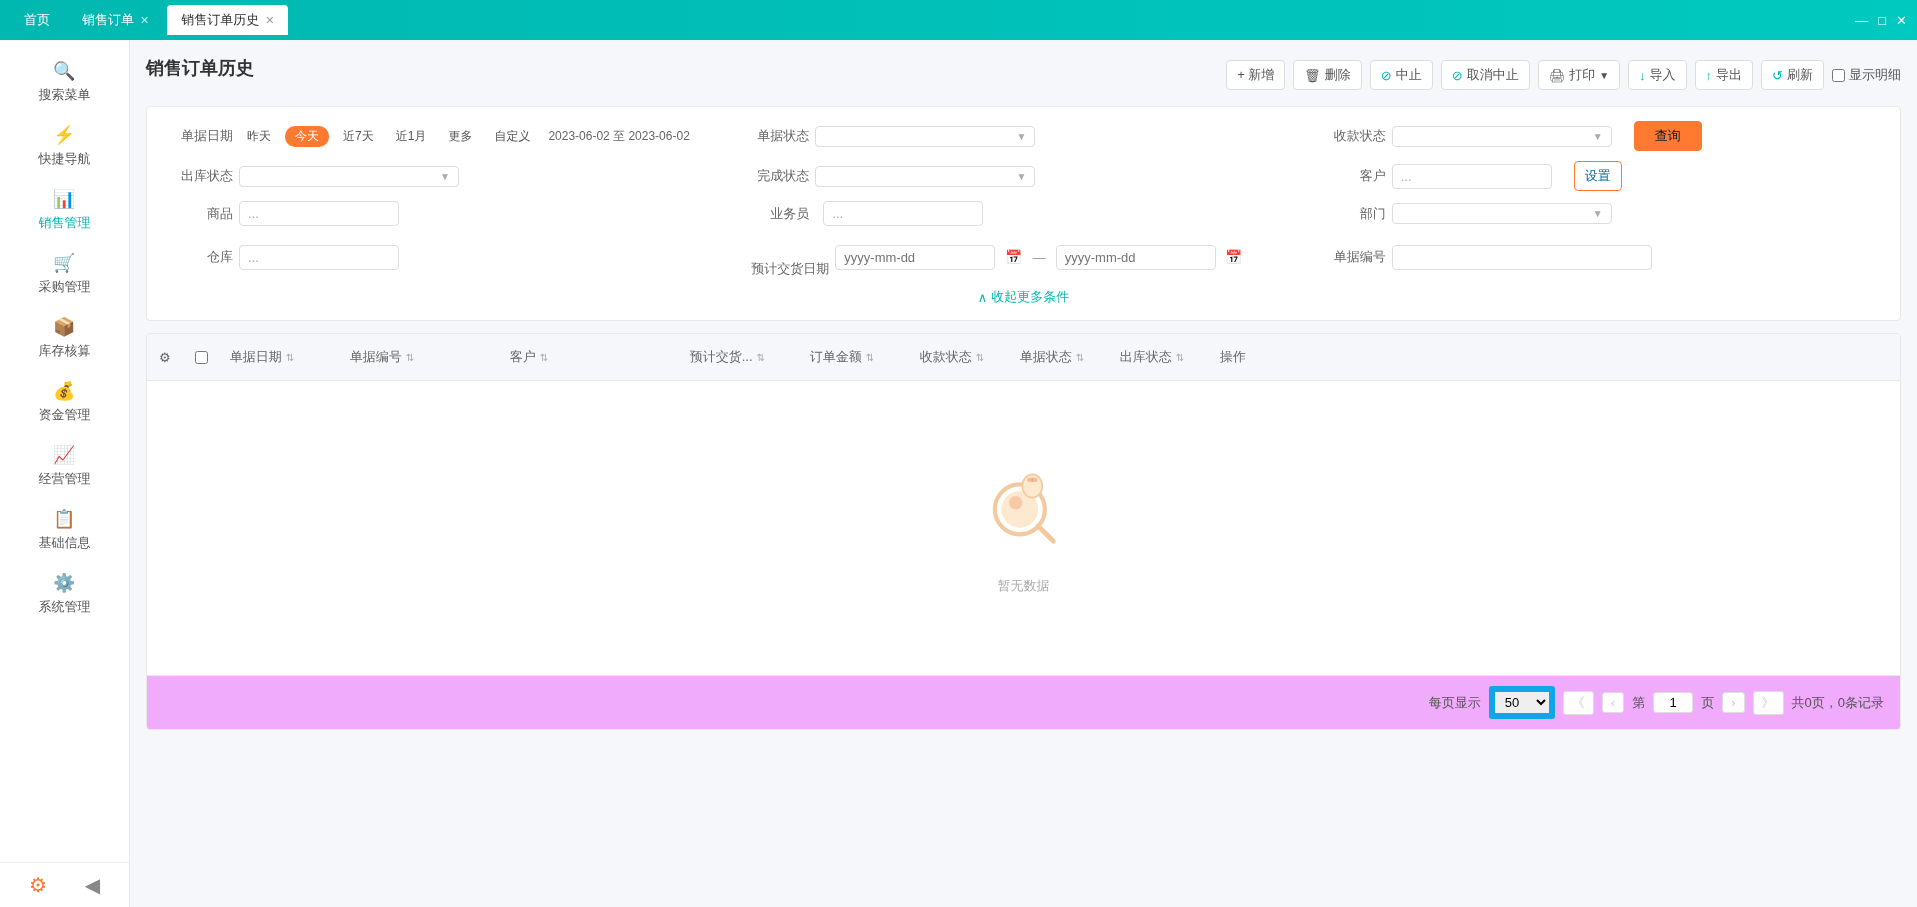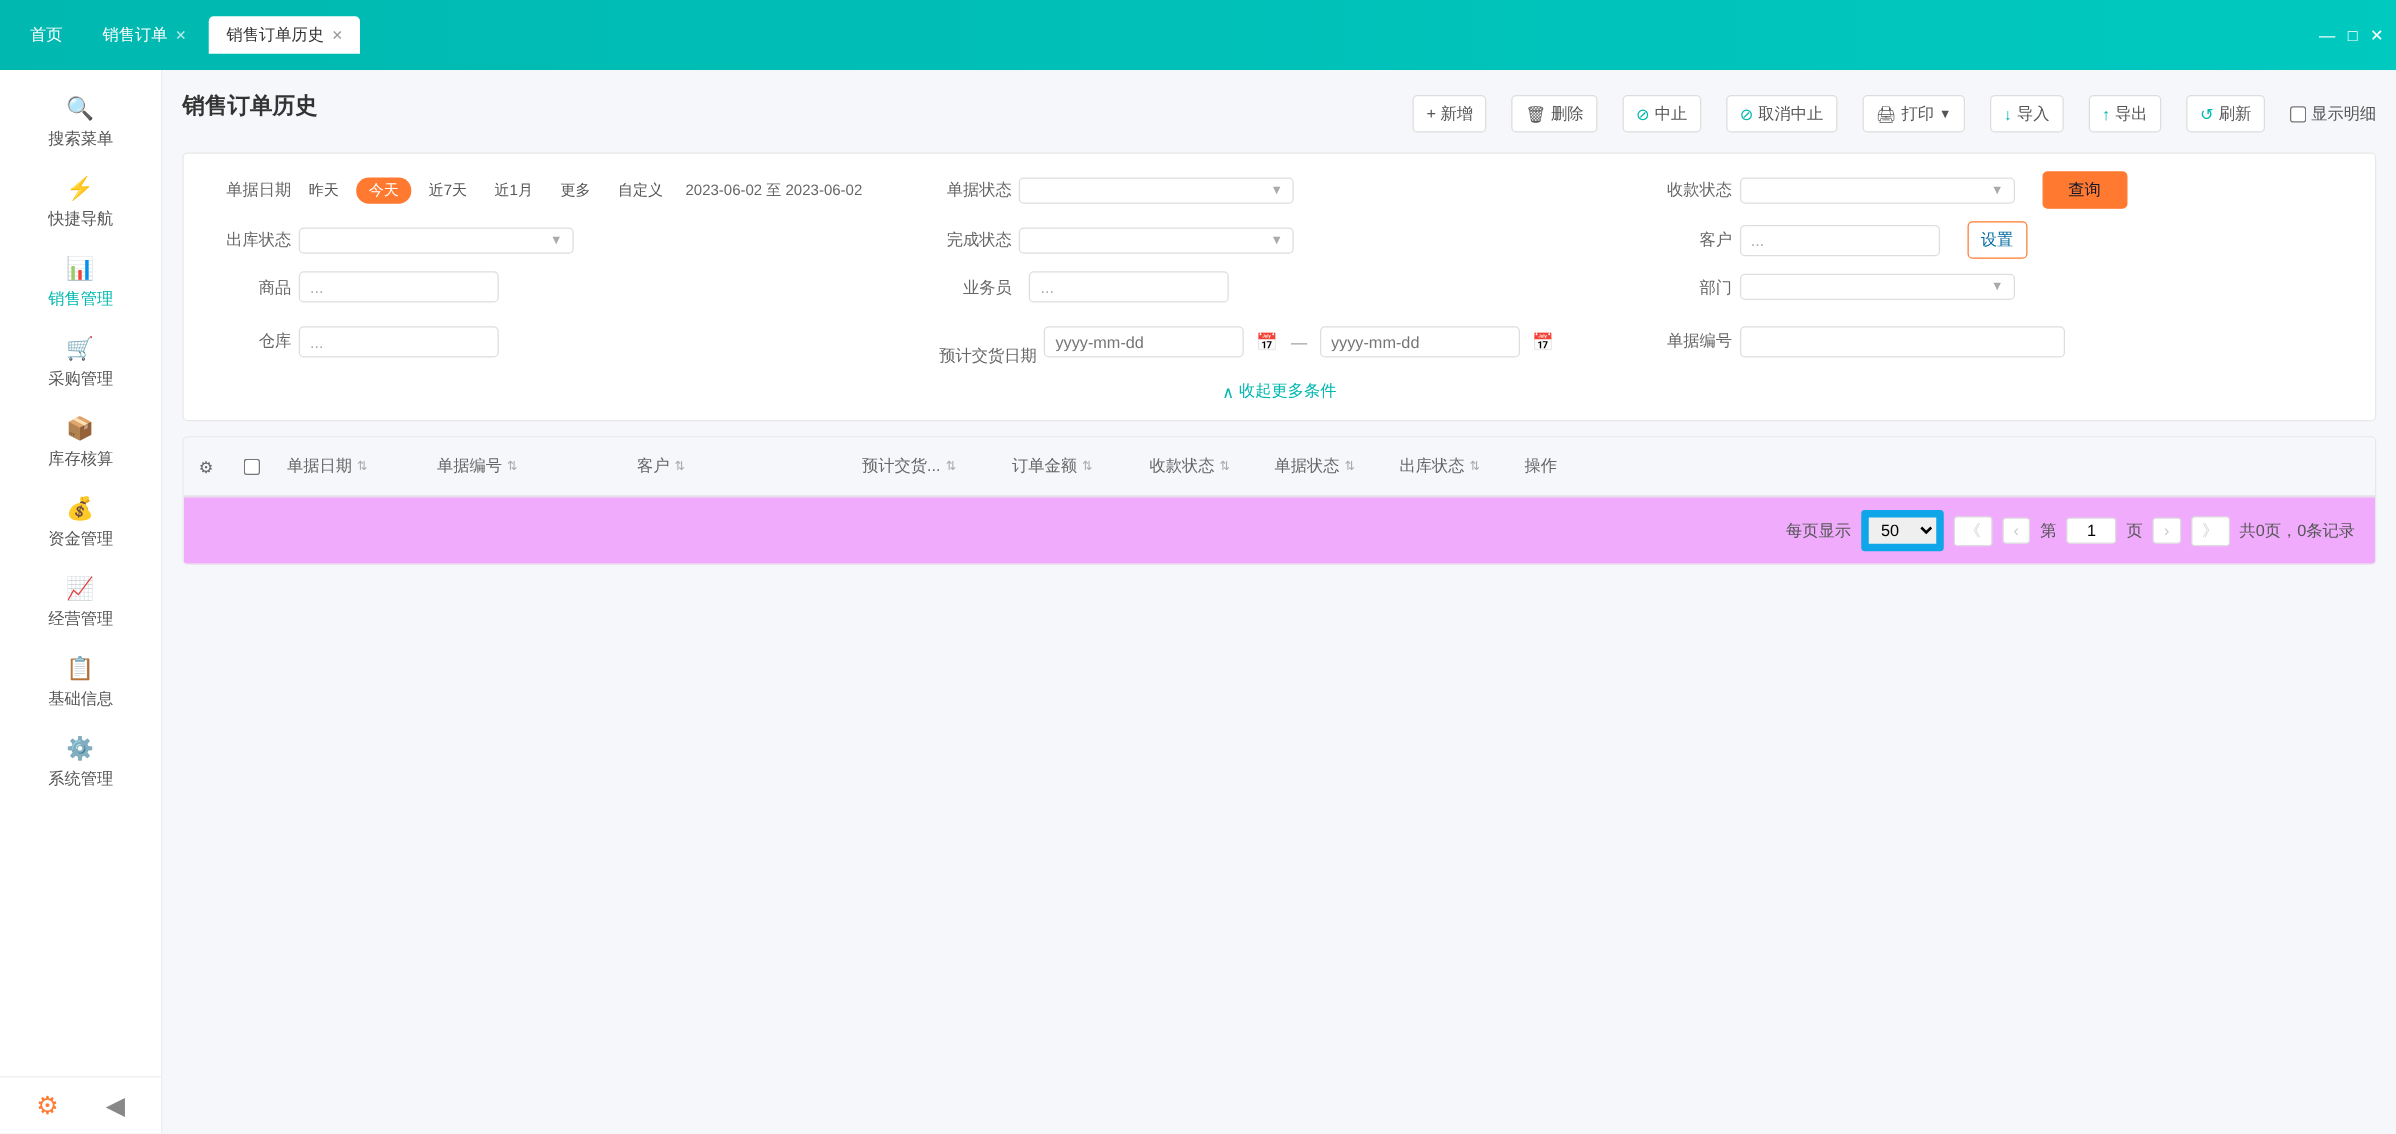--- a/index.html
+++ b/index.html
@@ -1,20 +1,20 @@
 <!DOCTYPE html>
 <html><head>
   <meta charset="utf-8">
   <style>
     * { box-sizing: border-box; margin: 0; padding: 0; font-family: 'Microsoft YaHei', Arial, sans-serif; font-size: 13px; }
     body { display: flex; flex-direction: column; height: 907px; width: 1917px; overflow: hidden; background: #f5f5f5; }
 
     
     .top-bar {
-      height: 56px;
+      height: 40px;
       background: linear-gradient(90deg, #00b8b0, #00c9c0);
       display: flex;
       align-items: center;
       padding: 0 10px;
       flex-shrink: 0;
     }
     .top-tabs {
       display: flex;
       align-items: center;
       gap: 4px;
@@ -111,21 +111,21 @@
       font-size: 18px;
       font-weight: bold;
       color: #333;
       margin-bottom: 14px;
     }
 
     
     .toolbar {
       display: flex;
       align-items: center;
-      gap: 20px;
+      gap: 8px;
       margin-bottom: 12px;
       flex-wrap: wrap;
     }
     .toolbar-btn {
       display: flex;
       align-items: center;
       gap: 4px;
       padding: 5px 10px;
       border: 1px solid #ddd;
       border-radius: 4px;
@@ -560,20 +560,32 @@
         </div>
         <div class="th col-outbound">
           <span>出库状态</span>
           <span class="th-sort">⇅</span>
         </div>
         <div class="th col-action">
           <span>操作</span>
         </div>
       </div>
 
+      <div class="empty-state">
+        <svg class="empty-icon" viewBox="0 0 120 120" xmlns="http://www.w3.org/2000/svg">
+          <circle cx="55" cy="58" r="30" fill="none" stroke="#f5c9a0" stroke-width="5"></circle>
+          <circle cx="55" cy="58" r="22" fill="#fde8d0"></circle>
+          <line x1="77" y1="78" x2="95" y2="96" stroke="#f5c9a0" stroke-width="6" stroke-linecap="round"></line>
+          <circle cx="50" cy="50" r="8" fill="#f5a97a" opacity="0.5"></circle>
+          <ellipse cx="70" cy="30" rx="12" ry="14" fill="#fde8d0" stroke="#f5c9a0" stroke-width="2"></ellipse>
+          <rect x="64" y="20" width="12" height="5" rx="2" fill="#f5a97a" opacity="0.7"></rect>
+          <line x1="70" y1="25" x2="70" y2="20" stroke="#f5a97a" stroke-width="2"></line>
+        </svg>
+        <span class="empty-text">暂无数据</span>
+      </div>
 
       <div class="pagination-bar">
         <span>每页显示</span>
         <select class="page-size-select">
           <option>50</option>
           <option>10</option>
           <option>20</option>
           <option>100</option>
         </select>
         <button class="page-nav-btn" disabled="">《</button>

